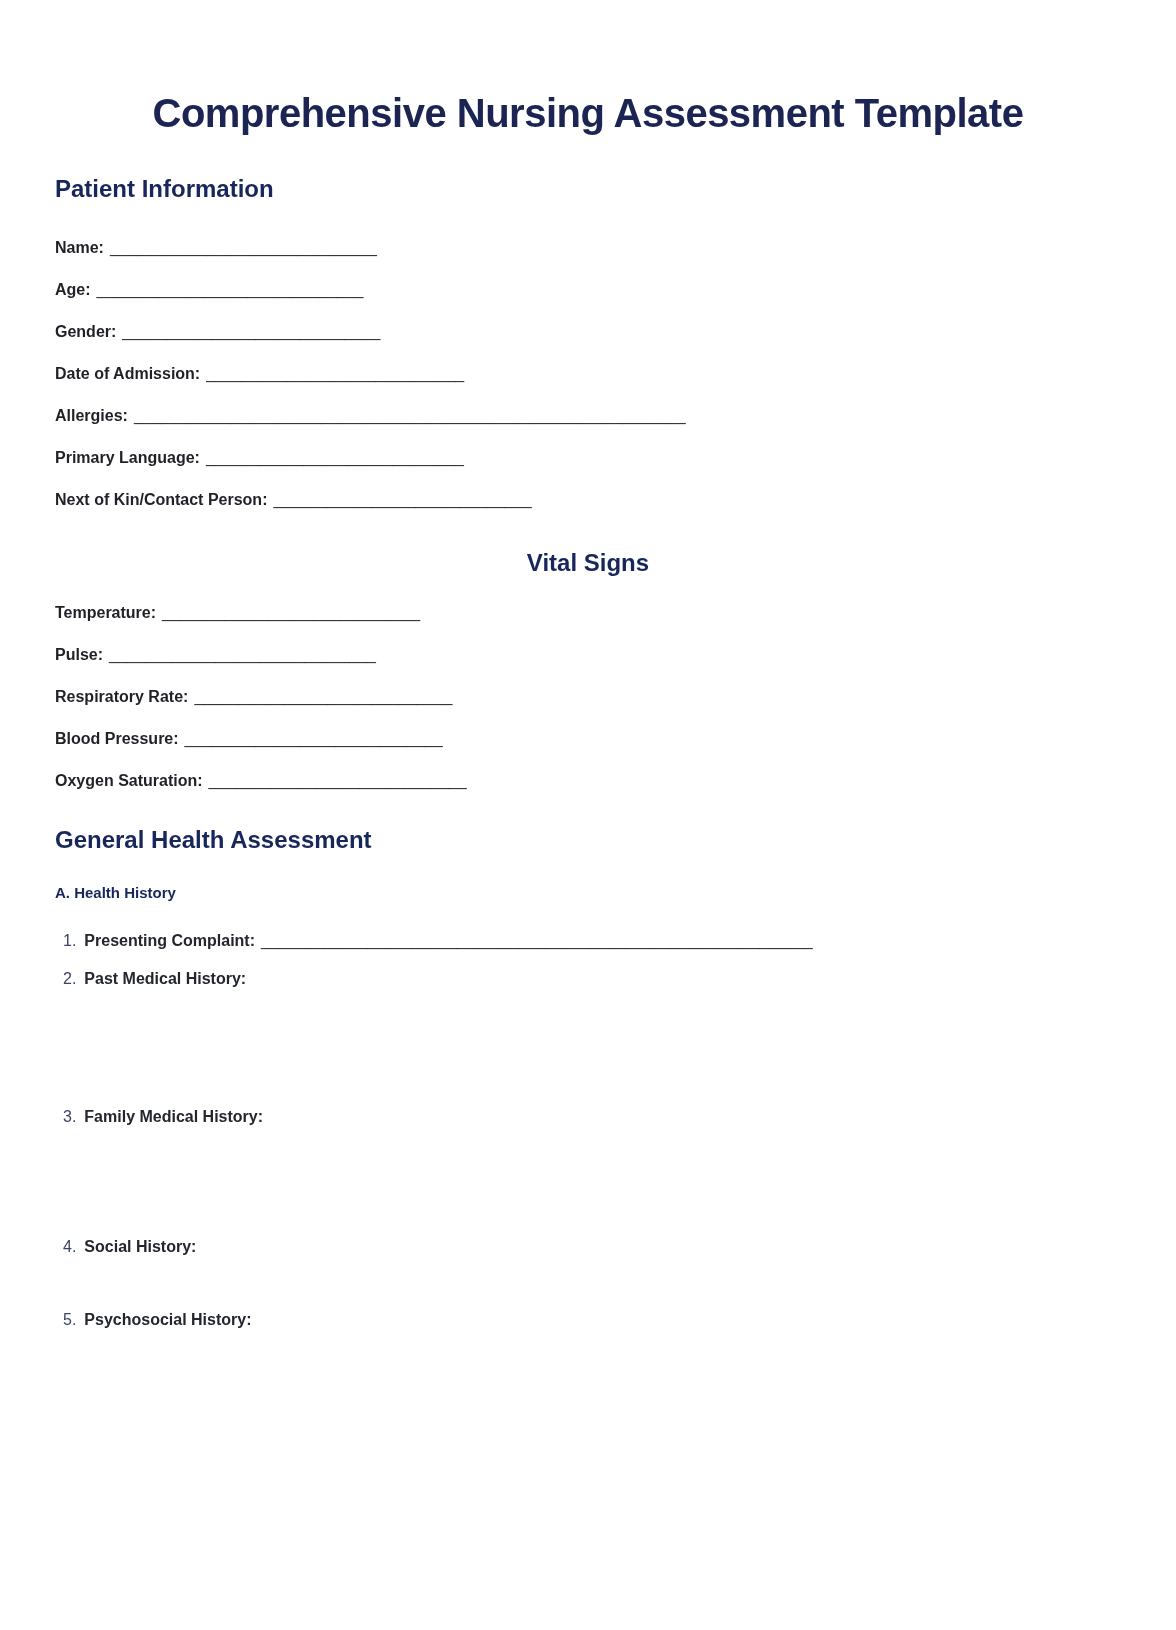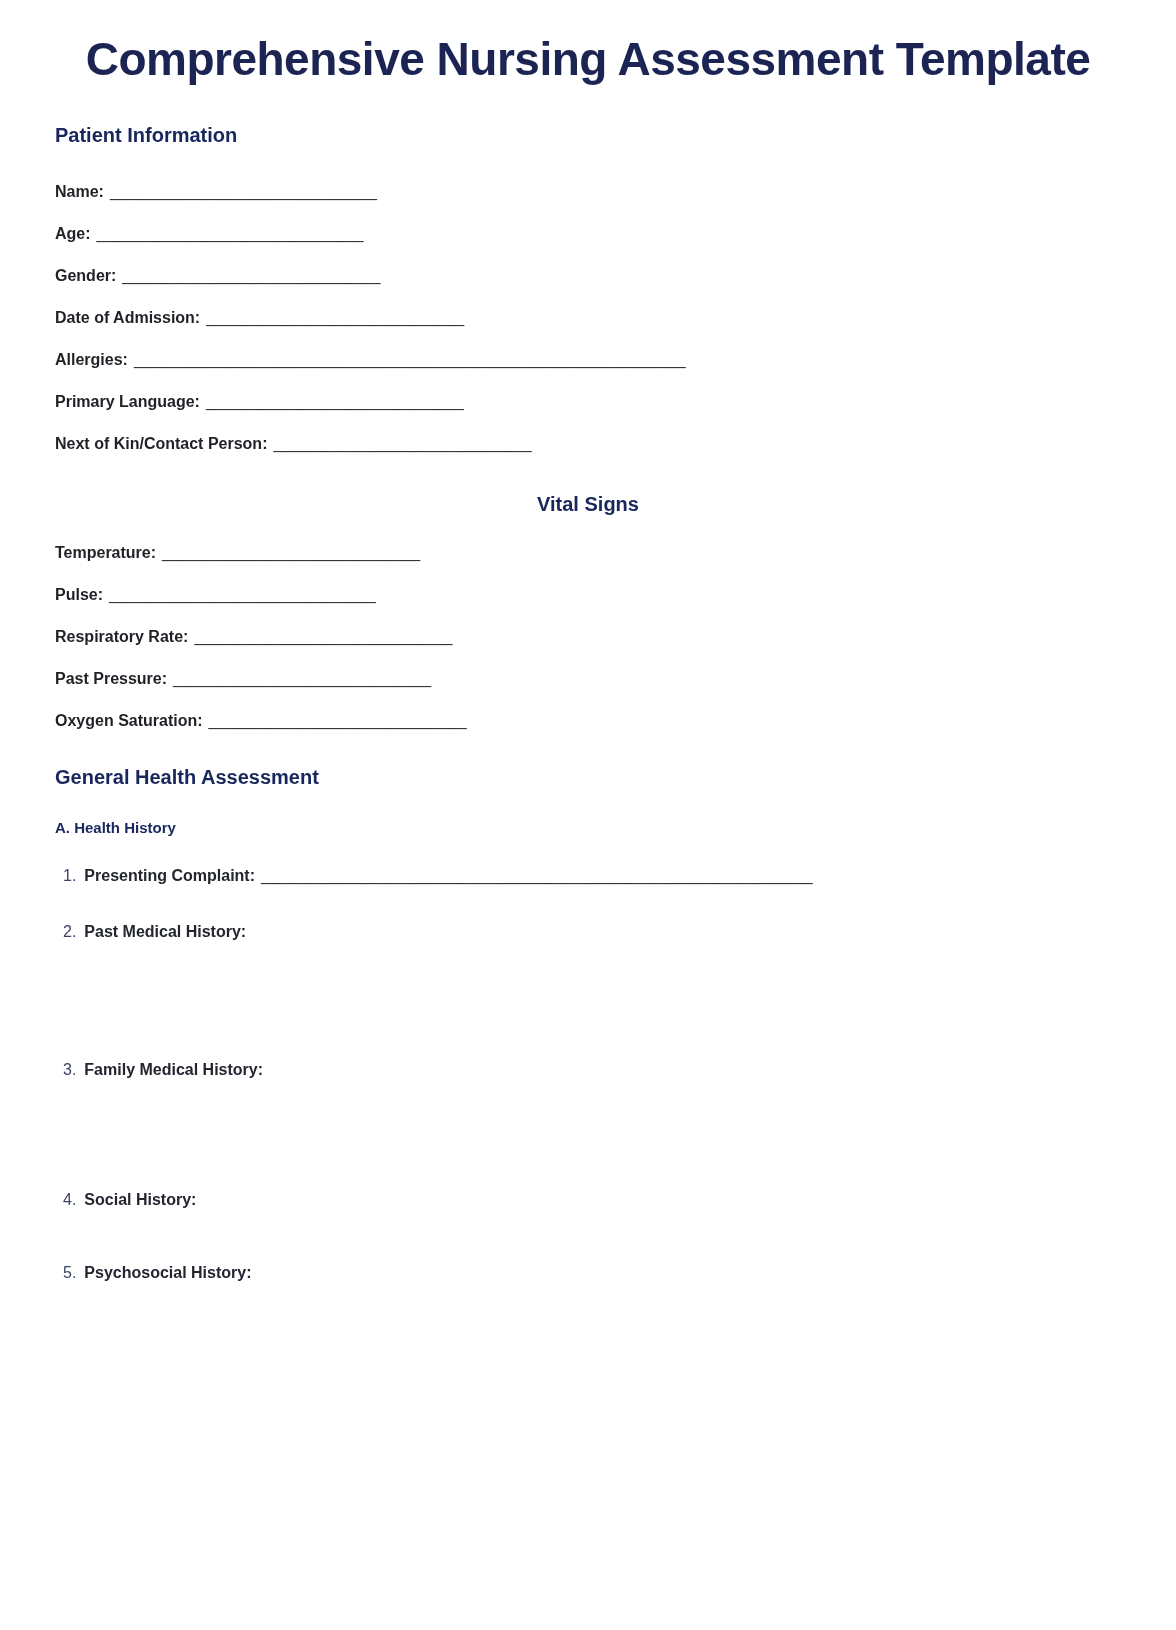--- a/index.html
+++ b/index.html
@@ -15,32 +15,32 @@
   }
   .page {
     width: 1176px;
     height: 1630px;
     box-sizing: border-box;
     padding: 0 55px;
     background: #ffffff;
   }
   .doc-title {
     margin: 0;
-    padding-top: 36px;
-    font-size: 46px;
+    padding-top: 93px;
+    font-size: 40px;
     line-height: 1.0;
     font-weight: bold;
     text-align: center;
     color: #1b2452;
     letter-spacing: -0.5px;
     white-space: nowrap;
   }
   h2.section-heading {
     margin: 0;
-    font-size: 20px;
+    font-size: 24px;
     line-height: 1.15;
     font-weight: bold;
     color: #17275c;
   }
   #patient-info-heading { margin-top: 42px; }
   #vital-signs-heading { margin-top: 28px; text-align: center; }
   #general-health-heading { margin-top: 24px; }
   h3.sub-heading {
     margin: 30px 0 0 0;
     font-size: 15px;
@@ -72,21 +72,21 @@
   }
   .list-item .item-number {
     font-weight: normal;
     color: #3b4366;
     margin-right: 8px;
   }
   .list-item .item-label {
     font-weight: bold;
     color: #23252f;
   }
-  .gap-line { margin-top: 28px; }
+  .gap-line { margin-top: 10px; }
   .gap-block-1 { margin-top: 110px; }
   .gap-block-2 { margin-top: 102px; }
   .gap-block-3 { margin-top: 45px; }
 </style>
 </head>
 <body>
 
 <div class="page">
 
   <h1 class="doc-title">Comprehensive Nursing Assessment Template</h1>
@@ -123,21 +123,21 @@
     <div class="field-row">
       <span class="field-label">Temperature:</span><span class="blank-line">_____________________________</span>
     </div>
     <div class="field-row">
       <span class="field-label">Pulse:</span><span class="blank-line">______________________________</span>
     </div>
     <div class="field-row">
       <span class="field-label">Respiratory Rate:</span><span class="blank-line">_____________________________</span>
     </div>
     <div class="field-row">
-      <span class="field-label">Past Pressure:</span><span class="blank-line">_____________________________</span>
+      <span class="field-label">Blood Pressure:</span><span class="blank-line">_____________________________</span>
     </div>
     <div class="field-row">
       <span class="field-label">Oxygen Saturation:</span><span class="blank-line">_____________________________</span>
     </div>
   </div>
 
   <h2 class="section-heading" id="general-health-heading">General Health Assessment</h2>
 
   <h3 class="sub-heading">A. Health History</h3>
 

